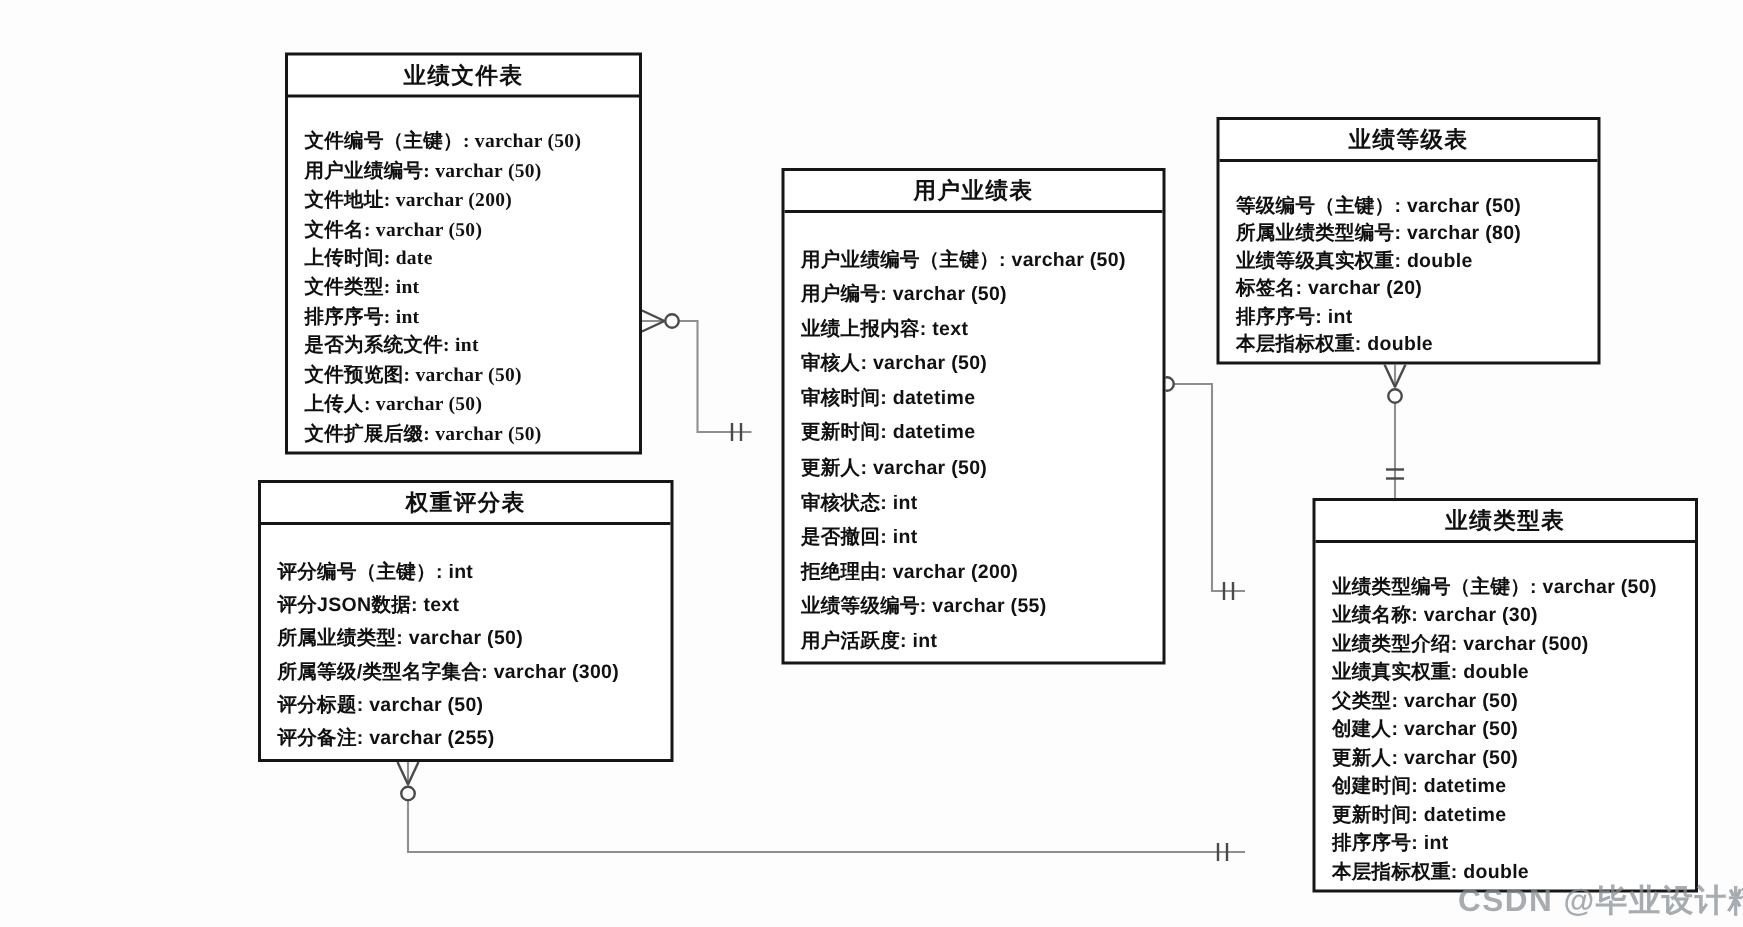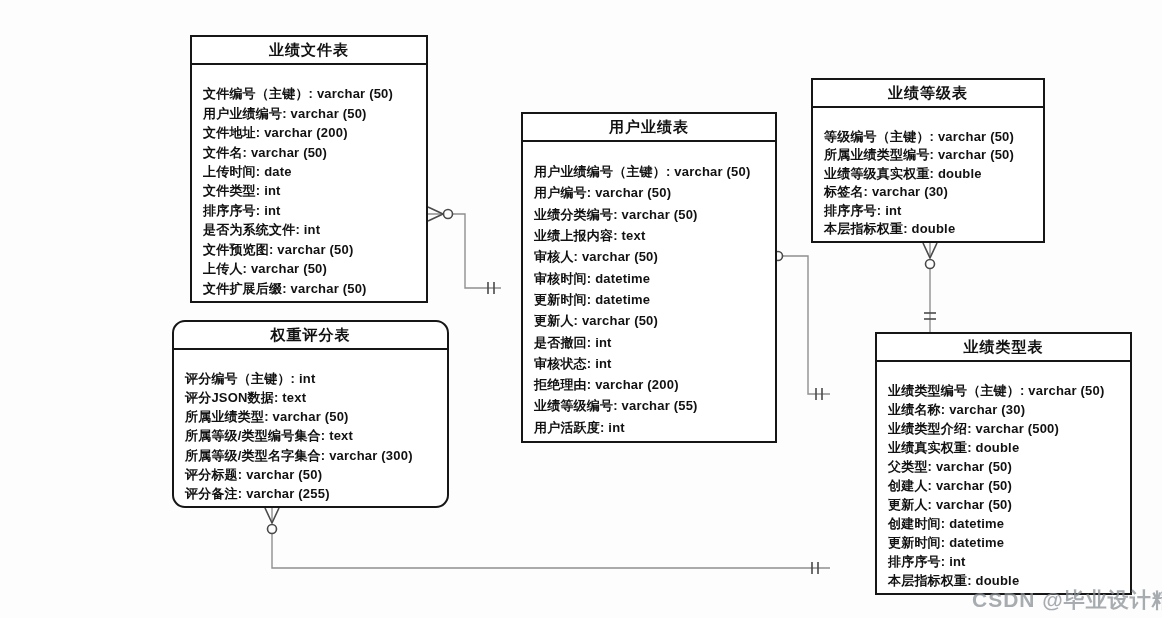--- a/index.html
+++ b/index.html
@@ -43,25 +43,25 @@
     justify-content: space-around;
     padding: 19px 6px 3px 11px;
   }
   .er-field {
     font-size: 13px; font-weight: bold;
     white-space: nowrap;
     letter-spacing: 0.2px;
     line-height: 1;
   }
 
-  #table-perf-file   { left: 190px; top: 35px;  width: 238px; height: 268px; }
+  #table-perf-file   { left: 190px; top: 35px;  width: 238px; height: 268px; font-family: Liberation Serif, serif; }
   #table-user-perf   { left: 501px; top: 112px; width: 256px; height: 331px; margin-left: 20px; }
-  #table-perf-level  { left: 811px; top: 78px;  width: 234px; height: 165px; }
+  #table-perf-level  { left: 811px; top: 78px;  width: 256px; height: 165px; }
   #table-perf-type   { left: 830px; top: 332px; width: 257px; height: 263px; margin-left: 45px; }
-  #table-weight-score{ left: 172px; top: 320px; width: 277px; height: 188px; border-radius: 13px; }
+  #table-weight-score{ left: 172px; top: 320px; width: 277px; height: 188px; }
 
   #watermark {
     position: absolute;
     left: 972px; top: 586px;
     font-size: 21px; font-weight: bold;
     color: rgba(138, 144, 150, 0.75);
     letter-spacing: 1px;
     white-space: nowrap;
   }
 </style>
@@ -120,41 +120,40 @@
         <div class="er-field">上传人: varchar (50)</div>
         <div class="er-field">文件扩展后缀: varchar (50)</div>
       </div>
   </div>
 
   <div id="table-user-perf" class="er-table">
     <div class="er-title">用户业绩表</div>
     <div class="er-body">
         <div class="er-field">用户业绩编号（主键）: varchar (50)</div>
         <div class="er-field">用户编号: varchar (50)</div>
-        <div class="er-field">业绩分类编号: varchar (50)</div>
         <div class="er-field">业绩上报内容: text</div>
         <div class="er-field">审核人: varchar (50)</div>
         <div class="er-field">审核时间: datetime</div>
         <div class="er-field">更新时间: datetime</div>
         <div class="er-field">更新人: varchar (50)</div>
+        <div class="er-field">审核状态: int</div>
         <div class="er-field">是否撤回: int</div>
-        <div class="er-field">审核状态: int</div>
         <div class="er-field">拒绝理由: varchar (200)</div>
         <div class="er-field">业绩等级编号: varchar (55)</div>
         <div class="er-field">用户活跃度: int</div>
       </div>
   </div>
 
   <div id="table-perf-level" class="er-table">
     <div class="er-title">业绩等级表</div>
     <div class="er-body">
         <div class="er-field">等级编号（主键）: varchar (50)</div>
-        <div class="er-field">所属业绩类型编号: varchar (50)</div>
+        <div class="er-field">所属业绩类型编号: varchar (80)</div>
         <div class="er-field">业绩等级真实权重: double</div>
-        <div class="er-field">标签名: varchar (30)</div>
+        <div class="er-field">标签名: varchar (20)</div>
         <div class="er-field">排序序号: int</div>
         <div class="er-field">本层指标权重: double</div>
       </div>
   </div>
 
   <div id="table-perf-type" class="er-table">
     <div class="er-title">业绩类型表</div>
     <div class="er-body">
         <div class="er-field">业绩类型编号（主键）: varchar (50)</div>
         <div class="er-field">业绩名称: varchar (30)</div>
@@ -169,21 +168,20 @@
         <div class="er-field">本层指标权重: double</div>
       </div>
   </div>
 
   <div id="table-weight-score" class="er-table">
     <div class="er-title">权重评分表</div>
     <div class="er-body">
         <div class="er-field">评分编号（主键）: int</div>
         <div class="er-field">评分JSON数据: text</div>
         <div class="er-field">所属业绩类型: varchar (50)</div>
-        <div class="er-field">所属等级/类型编号集合: text</div>
         <div class="er-field">所属等级/类型名字集合: varchar (300)</div>
         <div class="er-field">评分标题: varchar (50)</div>
         <div class="er-field">评分备注: varchar (255)</div>
       </div>
   </div>
 
   <div id="watermark">CSDN @毕业设计精选</div>
 
 </div>
 

